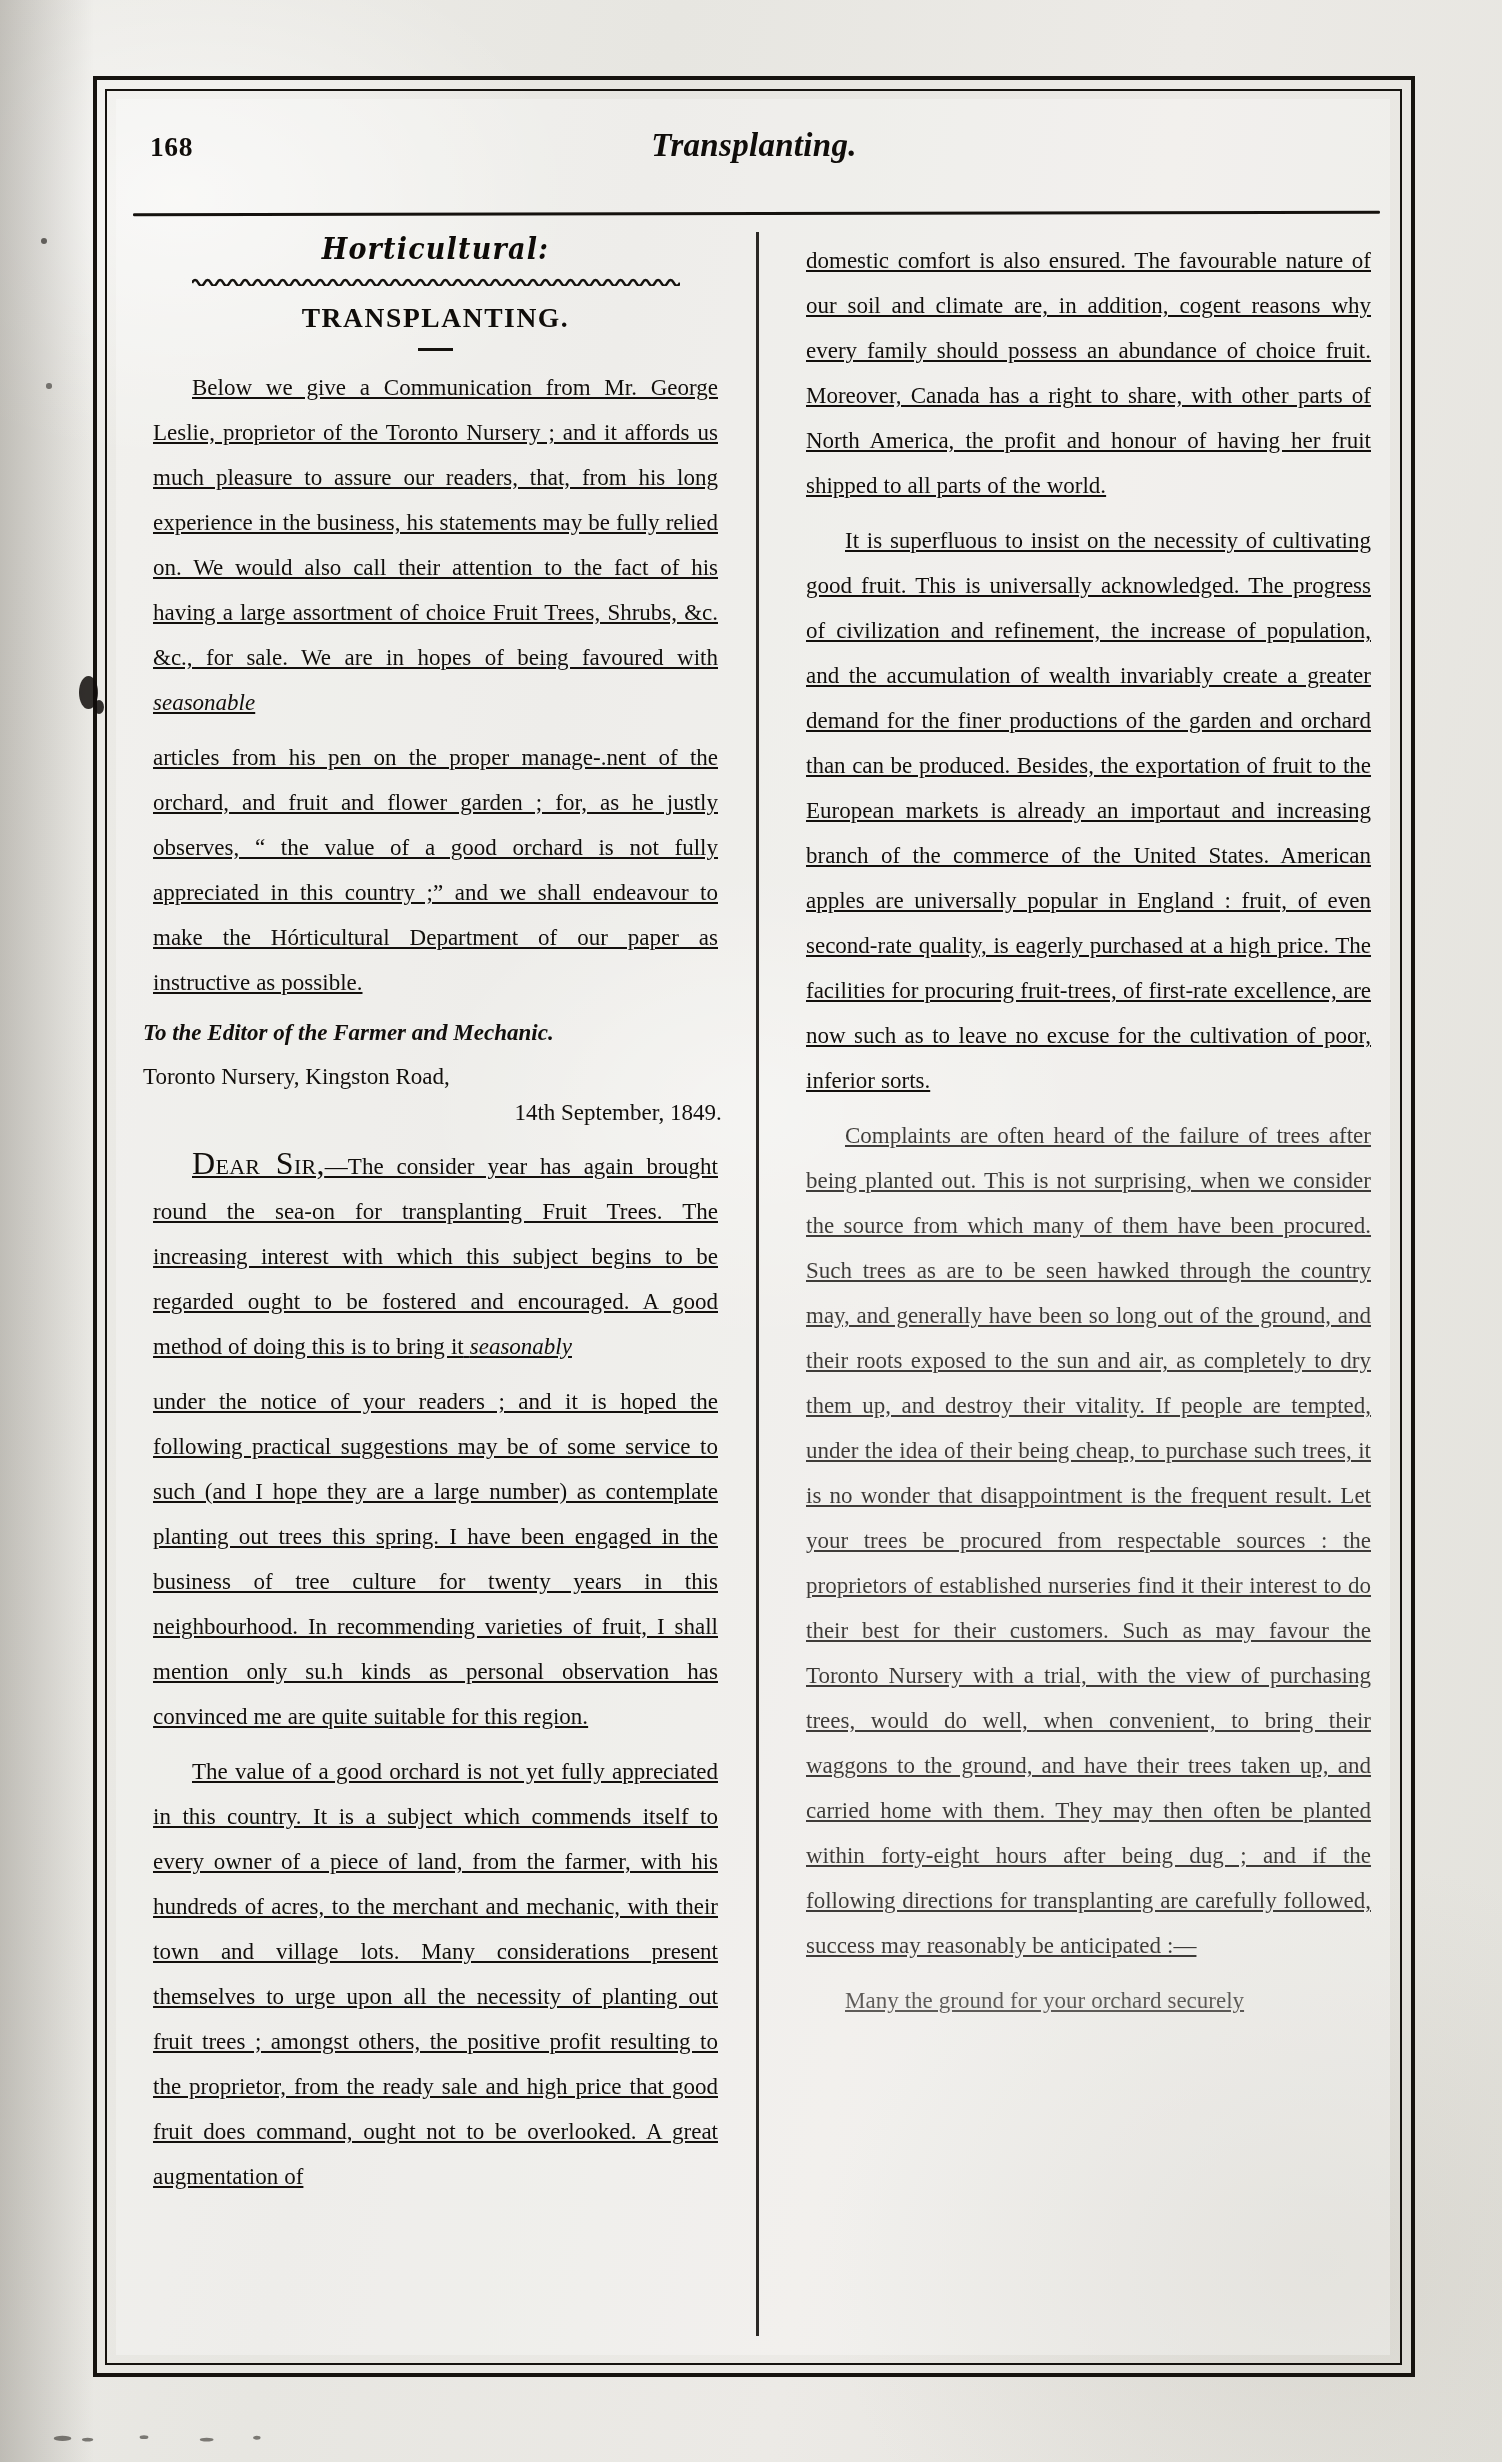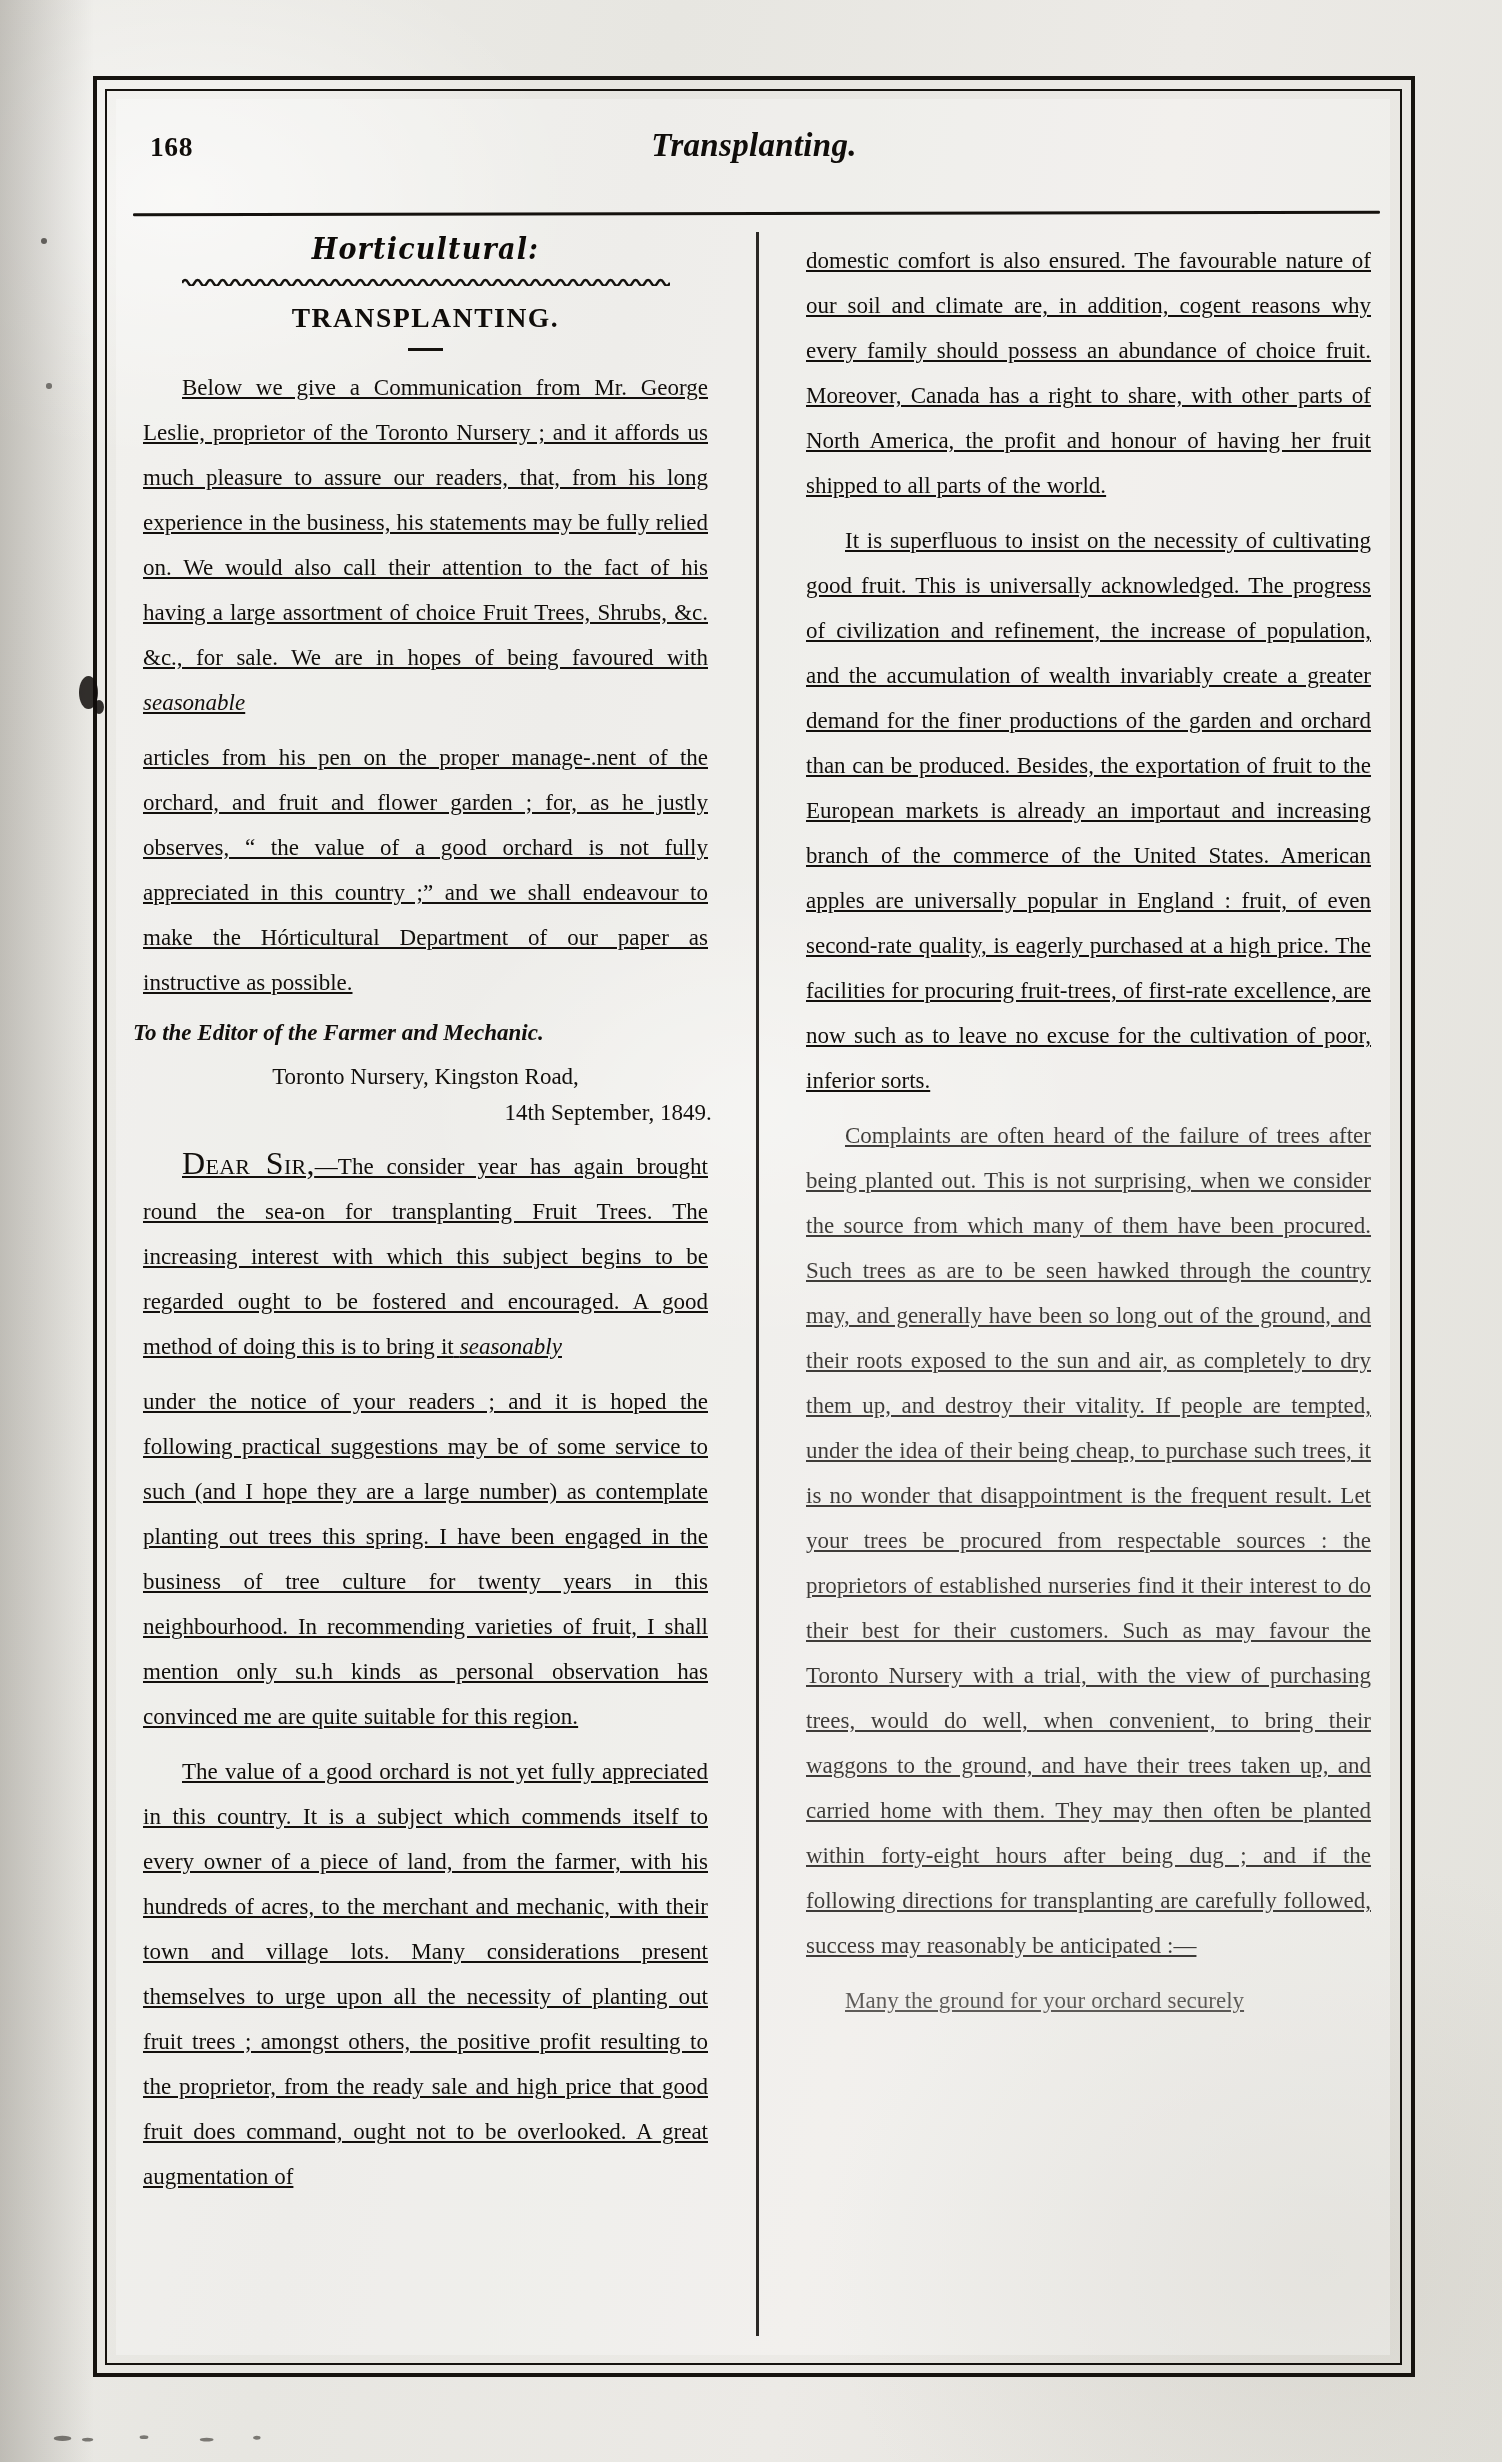--- a/index.html
+++ b/index.html
@@ -105,21 +105,21 @@
     top: 228px;
     width: 1248px;
     height: 2116px;
   }
   .col {
     position: absolute;
     top: 0;
     width: 585px;
     height: 2116px;
   }
-  .col-left  { left: 0; }
+  .col-left  { left: 10px; }
   .col-right { left: 663px; }
 
   .col-divider {
     position: absolute;
     left: 623px;
     top: 3.8px;
     width: 2.5px;
     height: 2104px;
     background: #1a1713;
     opacity: 0.92;
@@ -182,21 +182,20 @@
     font-style: italic;
     font-weight: bold;
     color: #120f0c;
     text-align: left;
     text-indent: 0;
   }
   .addr-place {
     margin: 0;
     font-size: 23px;
     line-height: 36px;
-    text-align: center;
     color: #120f0c;
   }
   .addr-date {
     margin: 0 0 2.5px 0;
     font-size: 23px;
     line-height: 36px;
     text-align: right;
     padding-right: 6.3px;
     color: #120f0c;
   }

